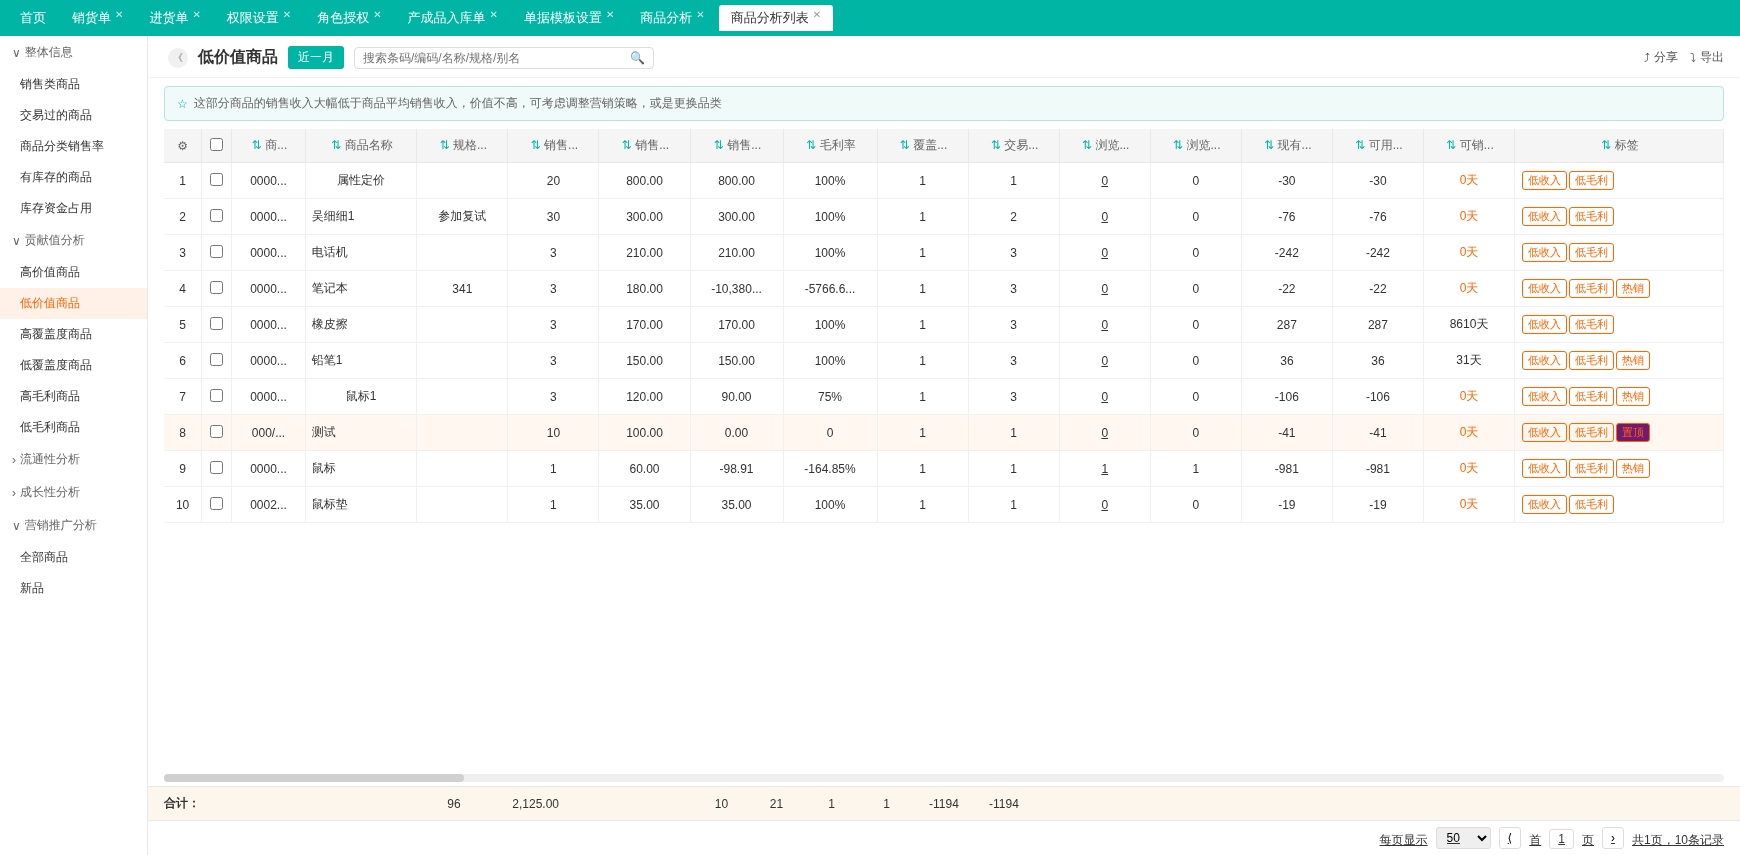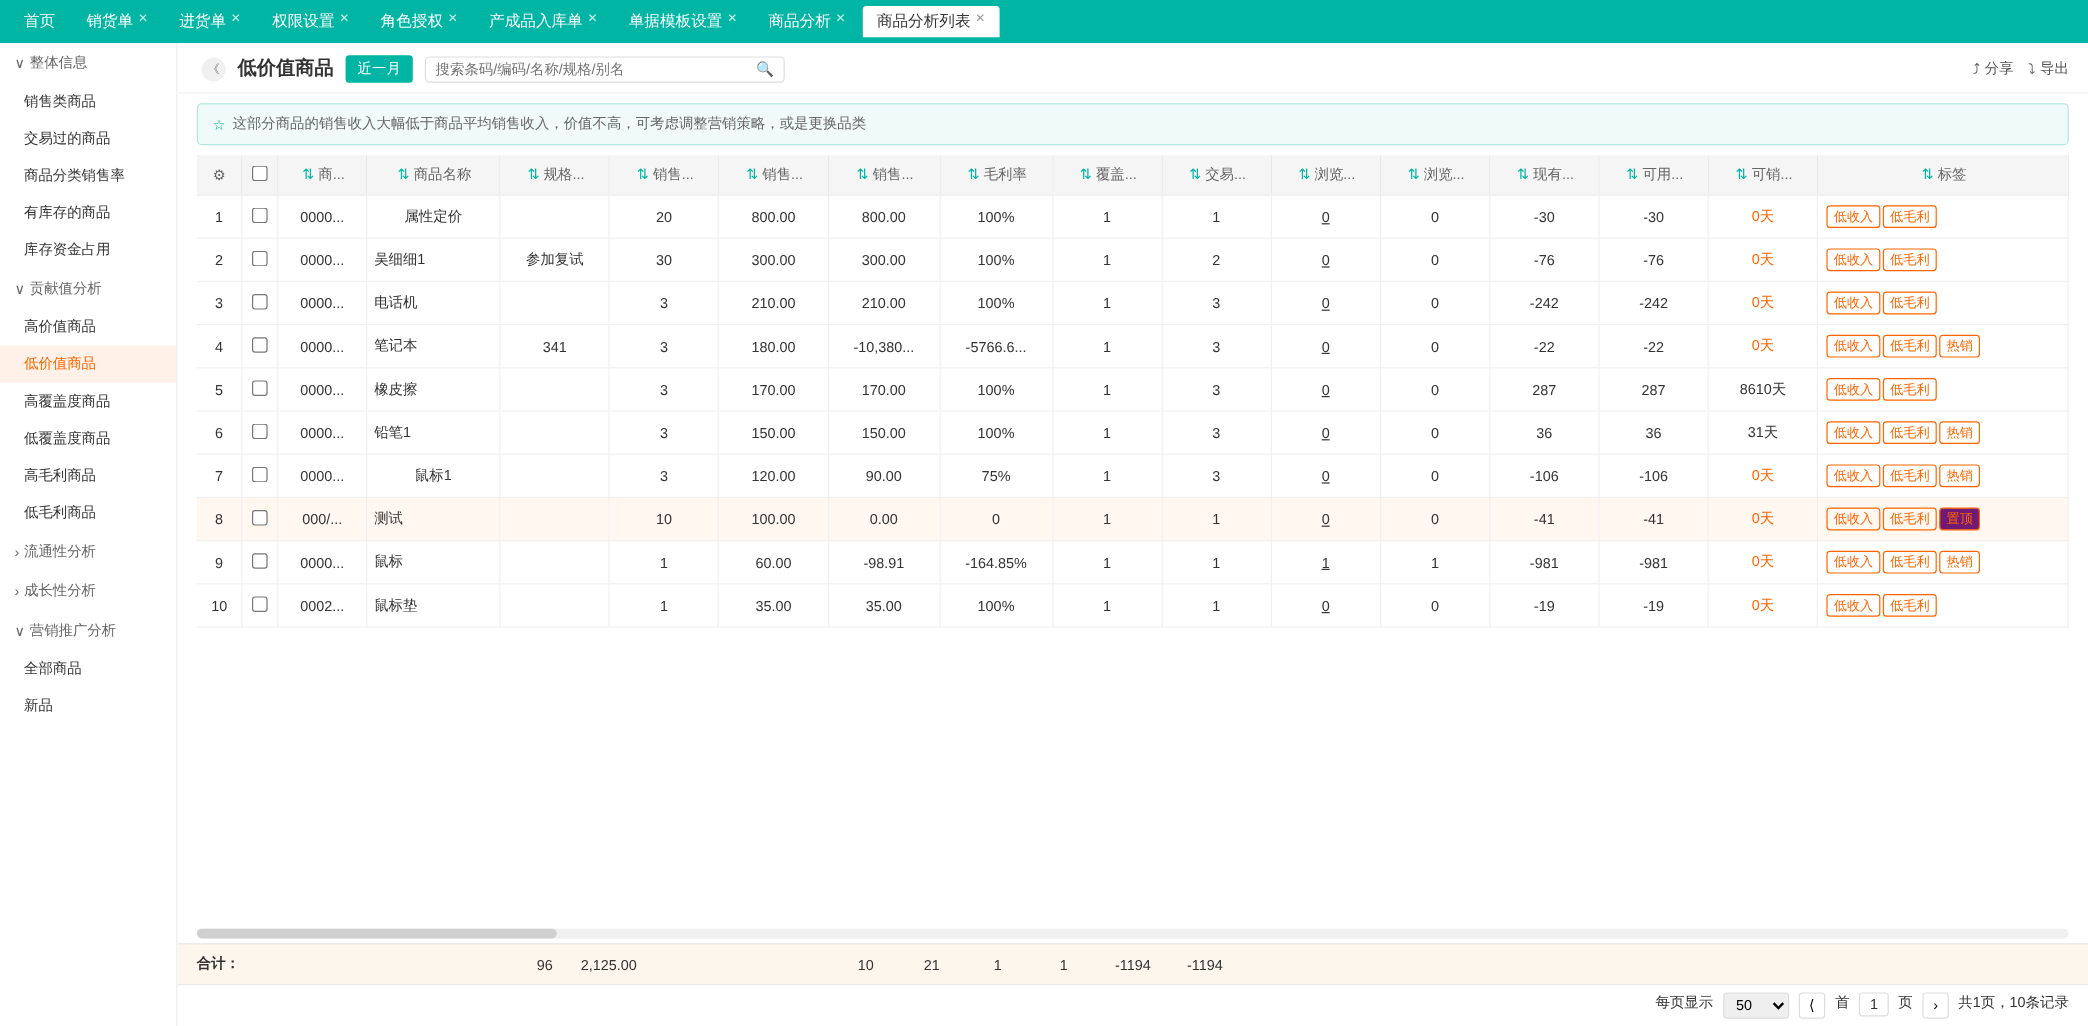--- a/index.html
+++ b/index.html
@@ -216,26 +216,27 @@
       font-size: 12px;
       color: #333;
       gap: 0;
     }
     
     
     .pagination-bar {
       border-top: 1px solid #e8e8e8;
       padding: 6px 16px;
       display: flex;
-      align-items: flex-start;
+      align-items: flex-end;
       justify-content: flex-end;
       gap: 8px;
       background: #fff;
       font-size: 12px;
       color: #333;
+      text-decoration: underline;
     }
     .page-size-select {
       border: 1px solid #ddd;
       padding: 2px 6px;
       border-radius: 3px;
       font-size: 12px;
     }
     .page-btn {
       border: 1px solid #ddd;
       background: #fff;
@@ -617,21 +618,21 @@
       </table>
     </div>
 
     <div class="scroll-bar-track">
       <div class="scroll-bar-thumb"></div>
     </div>
 
     <div class="footer-bar">
       <span style="min-width:260px; font-weight:bold;">合计：</span>
       <span style="min-width:60px; text-align:center;">96</span>
-      <span style="min-width:75px; text-align:left;">2,125.00</span>
+      <span style="min-width:75px; text-align:right;">2,125.00</span>
       <span style="min-width:75px; text-align:center;"></span>
       <span style="min-width:60px; text-align:center;"></span>
       <span style="min-width:55px; text-align:center;">10</span>
       <span style="min-width:55px; text-align:center;">21</span>
       <span style="min-width:55px; text-align:center;">1</span>
       <span style="min-width:55px; text-align:center;">1</span>
       <span style="min-width:60px; text-align:center;">-1194</span>
       <span style="min-width:60px; text-align:center;">-1194</span>
     </div>
 

